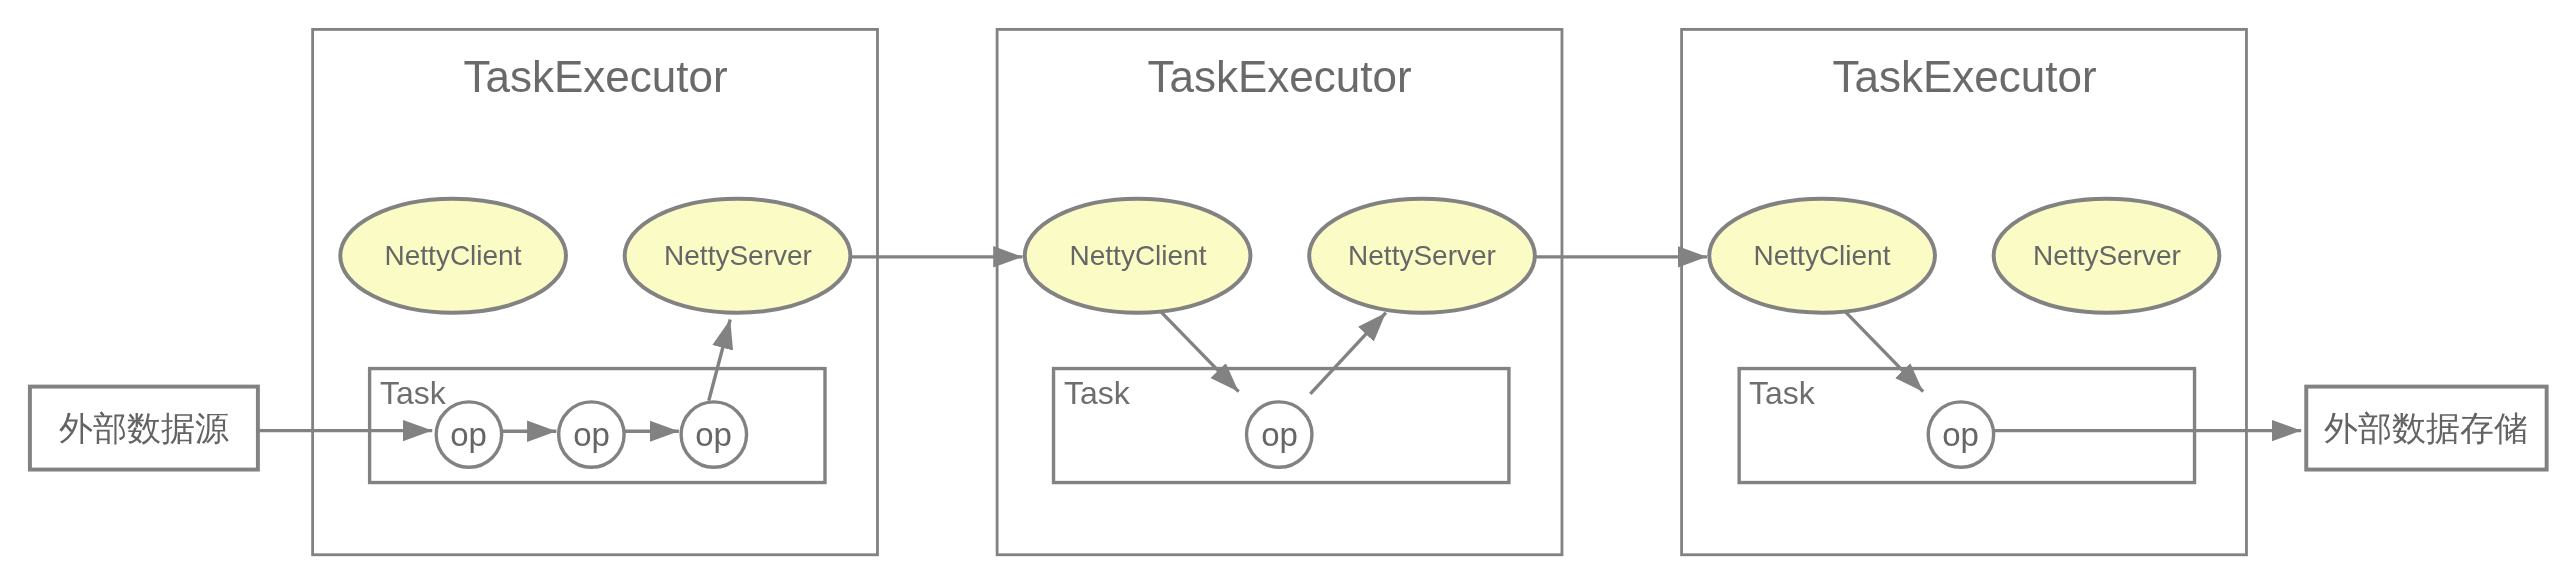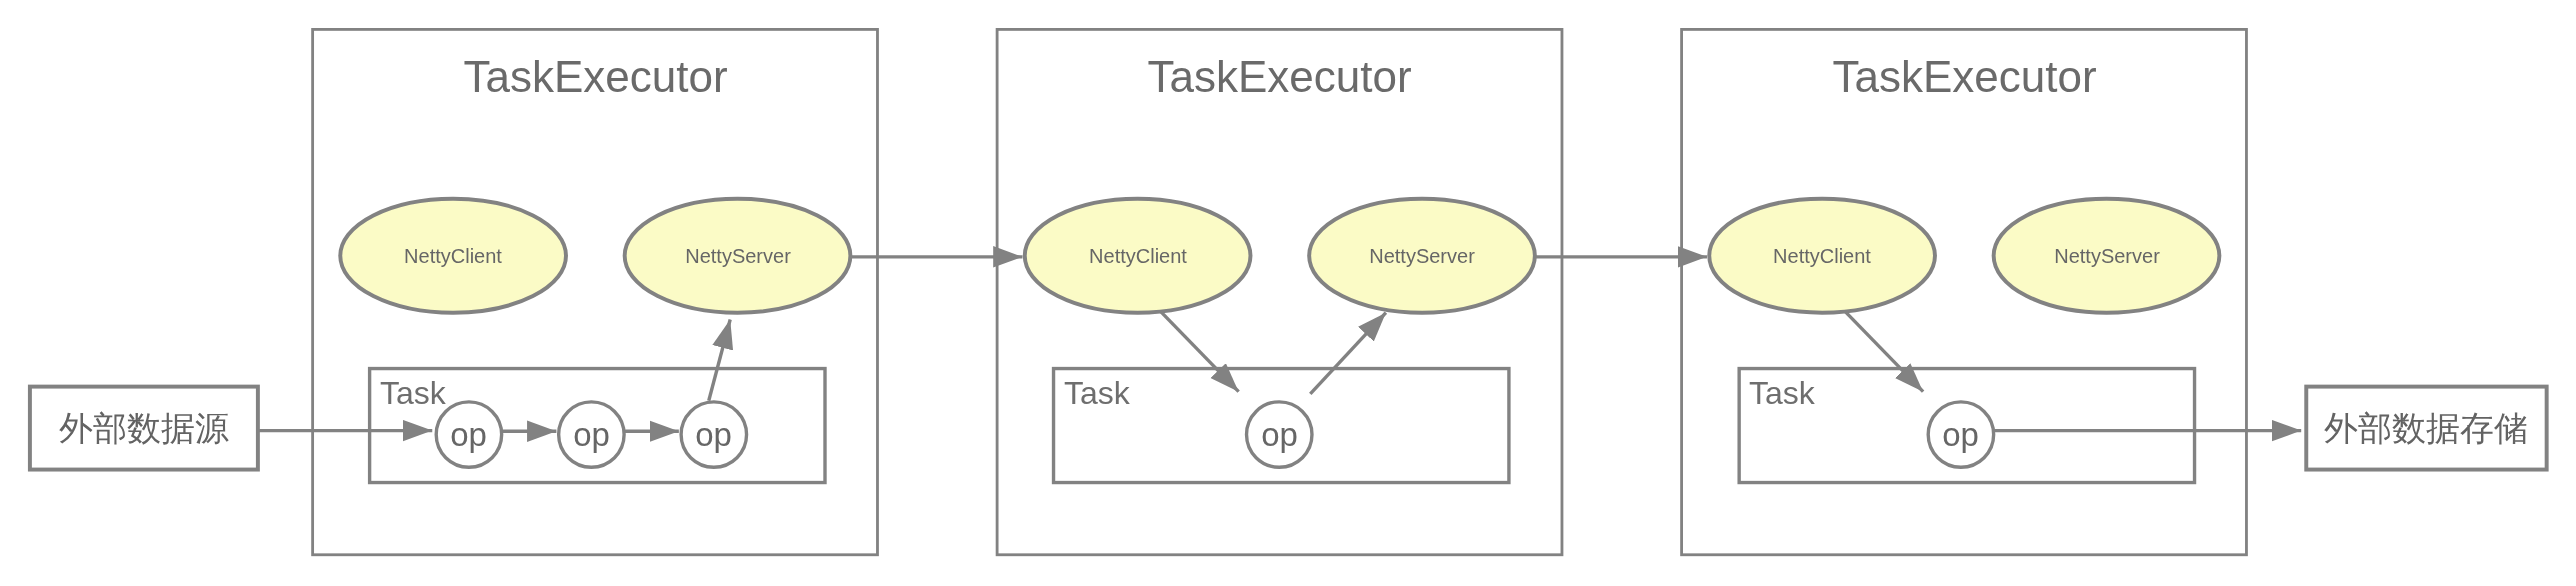--- a/index.html
+++ b/index.html
@@ -6,21 +6,21 @@
   .canvas{
     position:relative;
     width:2576px;height:587px;
     background:#ffffff;
     font-family:"Liberation Sans","DejaVu Sans",sans-serif;
     overflow:hidden;
   }
   .shapes{position:absolute;left:0;top:0;width:2576px;height:587px;z-index:0;}
   .lbl{position:absolute;z-index:1;color:#666666;display:flex;align-items:center;justify-content:center;text-align:right;white-space:nowrap;}
   .exec-title{font-size:44px;color:#6a6a6a;justify-content:center;align-items:flex-start;}
-  .ellipse-lbl{font-size:20px;}
+  .ellipse-lbl{font-size:28px;}
   .task-lbl{font-size:32px;justify-content:flex-start;align-items:flex-start;color:#6e6e6e;}
   .op-lbl{font-size:33px;}
   .ext-lbl{font-size:34px;color:#636363;}
 </style>
 </head>
 <body>
 
 <div class="canvas">
 
   <svg class="shapes" viewBox="0 0 4565 1040" xmlns="http://www.w3.org/2000/svg">

